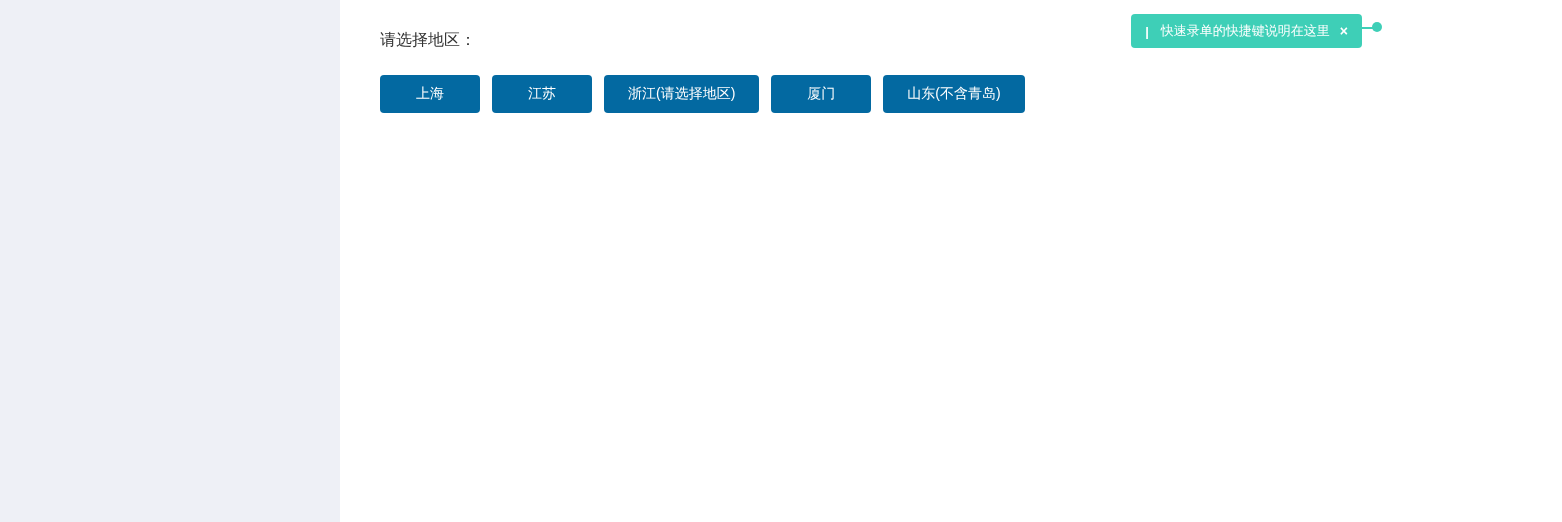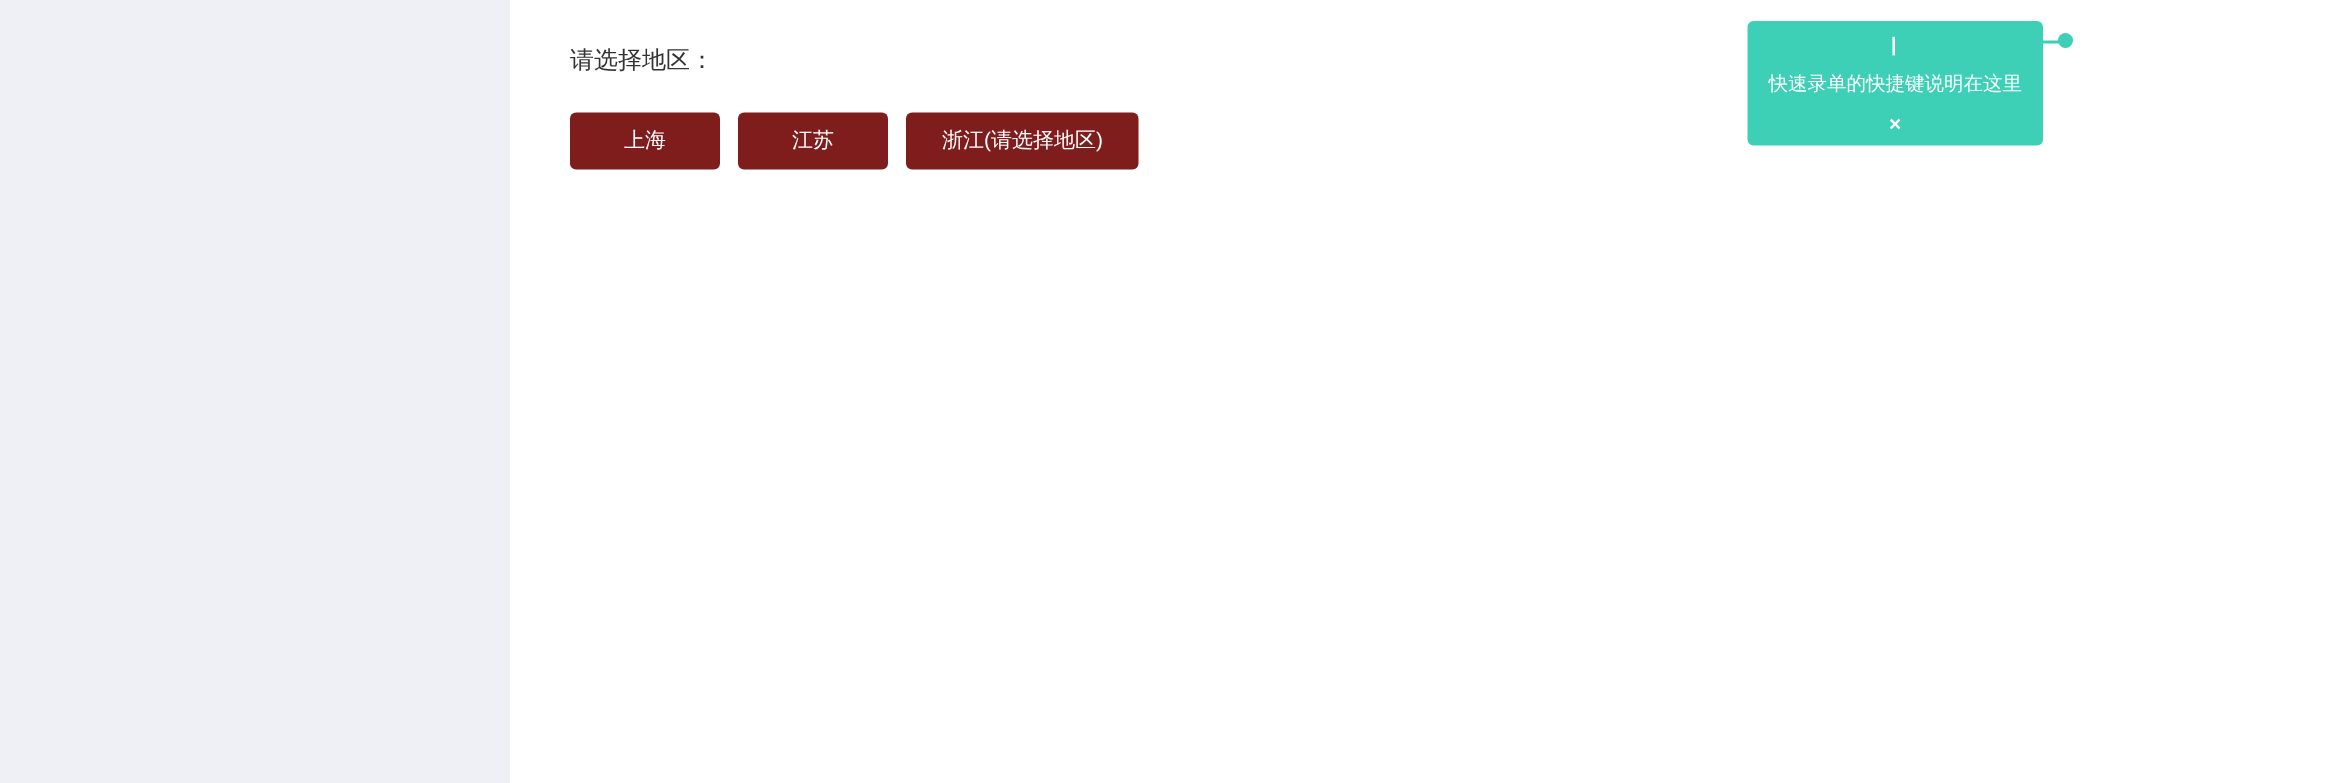--- a/index.html
+++ b/index.html
@@ -43,21 +43,21 @@
       font-weight: normal;
     }
 
     .region-buttons {
       display: flex;
       flex-wrap: wrap;
       gap: 12px;
     }
 
     .region-btn {
-      background: #7f1d1d;
+      background: #0369a1;
       border: none;
       border-radius: 4px;
       color: #fff;
       font-size: 14px;
       padding: 10px 24px;
       cursor: pointer;
       white-space: nowrap;
       min-width: 100px;
       text-align: center;
     }
@@ -70,21 +70,20 @@
       background: #3ecfb7;
       color: #fff;
       font-size: 13px;
       padding: 8px 14px;
       border-radius: 4px;
       display: flex;
       align-items: center;
       gap: 10px;
       white-space: nowrap;
       z-index: 100;
-      flex-direction: column;
     }
 
     .tooltip-banner::before {
       content: '|';
       font-weight: bold;
       color: #fff;
       margin-right: 2px;
     }
 
     .tooltip-close {
@@ -122,20 +121,22 @@
 <div class="sidebar"></div>
 
 <div class="main-content">
   <div class="page-title">请选择地区：</div>
 
   <div class="region-buttons">
 
   <button class="region-btn">上海</button>
       <button class="region-btn">江苏</button>
       <button class="region-btn">浙江(请选择地区)</button>
+      <button class="region-btn">厦门</button>
+      <button class="region-btn">山东(不含青岛)</button>
     </div>
 </div>
 
 <div class="tooltip-banner">
   <span>快速录单的快捷键说明在这里</span>
   <span class="tooltip-close">×</span>
 </div>
 
 <div class="tooltip-line"></div>
 <div class="tooltip-dot"></div>

